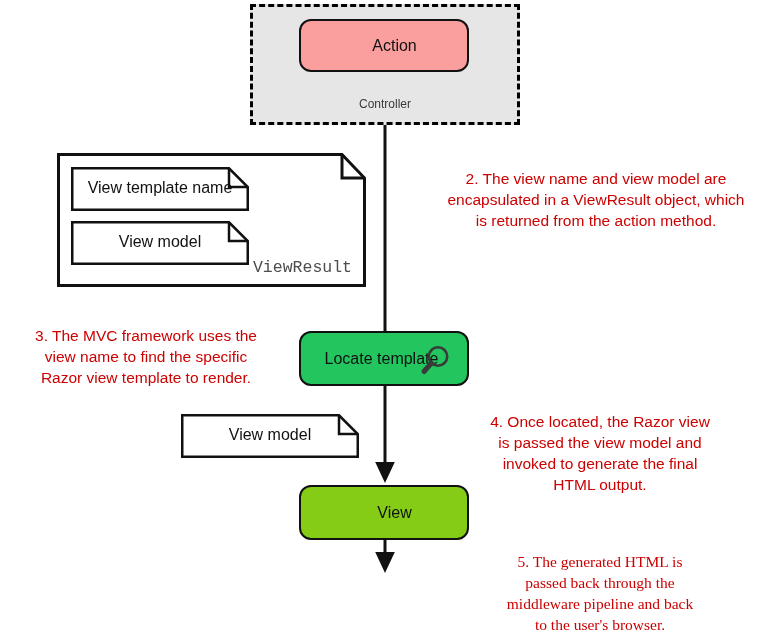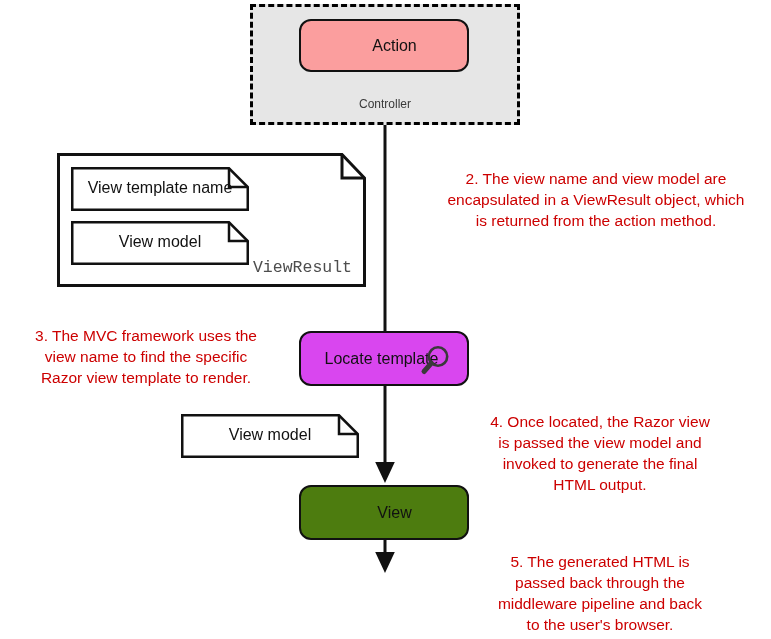--- a/index.html
+++ b/index.html
@@ -46,22 +46,22 @@
     border-radius: 12px;
     display: flex;
     align-items: center;
     justify-content: center;
     font-size: 16px;
     color: #111111;
     font-family: "Liberation Sans", sans-serif;
     padding-left: 21px;
   }
   .box-action { background: #FB9E9E; }
-  .box-view   { background: #4d7c0f; }
-  .box-locate { background: #d946ef; }
+  .box-view   { background: #84cc16; }
+  .box-locate { background: #22c55e; }
   .box-locate .locate-text { margin-right: 26px; }
 
   .doc {
     position: absolute;
   }
   .doc svg { display: block; overflow: visible; }
   .doc .doc-label {
     position: absolute;
     left: 0; right: 0;
     text-align: center;
@@ -168,18 +168,18 @@
   </div>
 
   <div class="connector" style="left:372px; top:540px; width:26px; height:34px;">
     <svg width="26" height="34" viewBox="0 0 26 34">
       <line x1="13" y1="0" x2="13" y2="20" stroke="#111111" stroke-width="3"></line>
       <polygon points="13,33 3.2,12 22.8,12" fill="#111111"></polygon>
     </svg>
   </div>
 
 
-  <div class="note" style="left:432px; top:551px; width:336px;">5. The generated HTML is
+  <div class="note" style="left:432px; top:551px; width:336px;font-family:Liberation Serif, serif;">5. The generated HTML is
 passed back through the
 middleware pipeline and back
 to the user's browser.</div>
 
 </div>
 
 </body></html>

